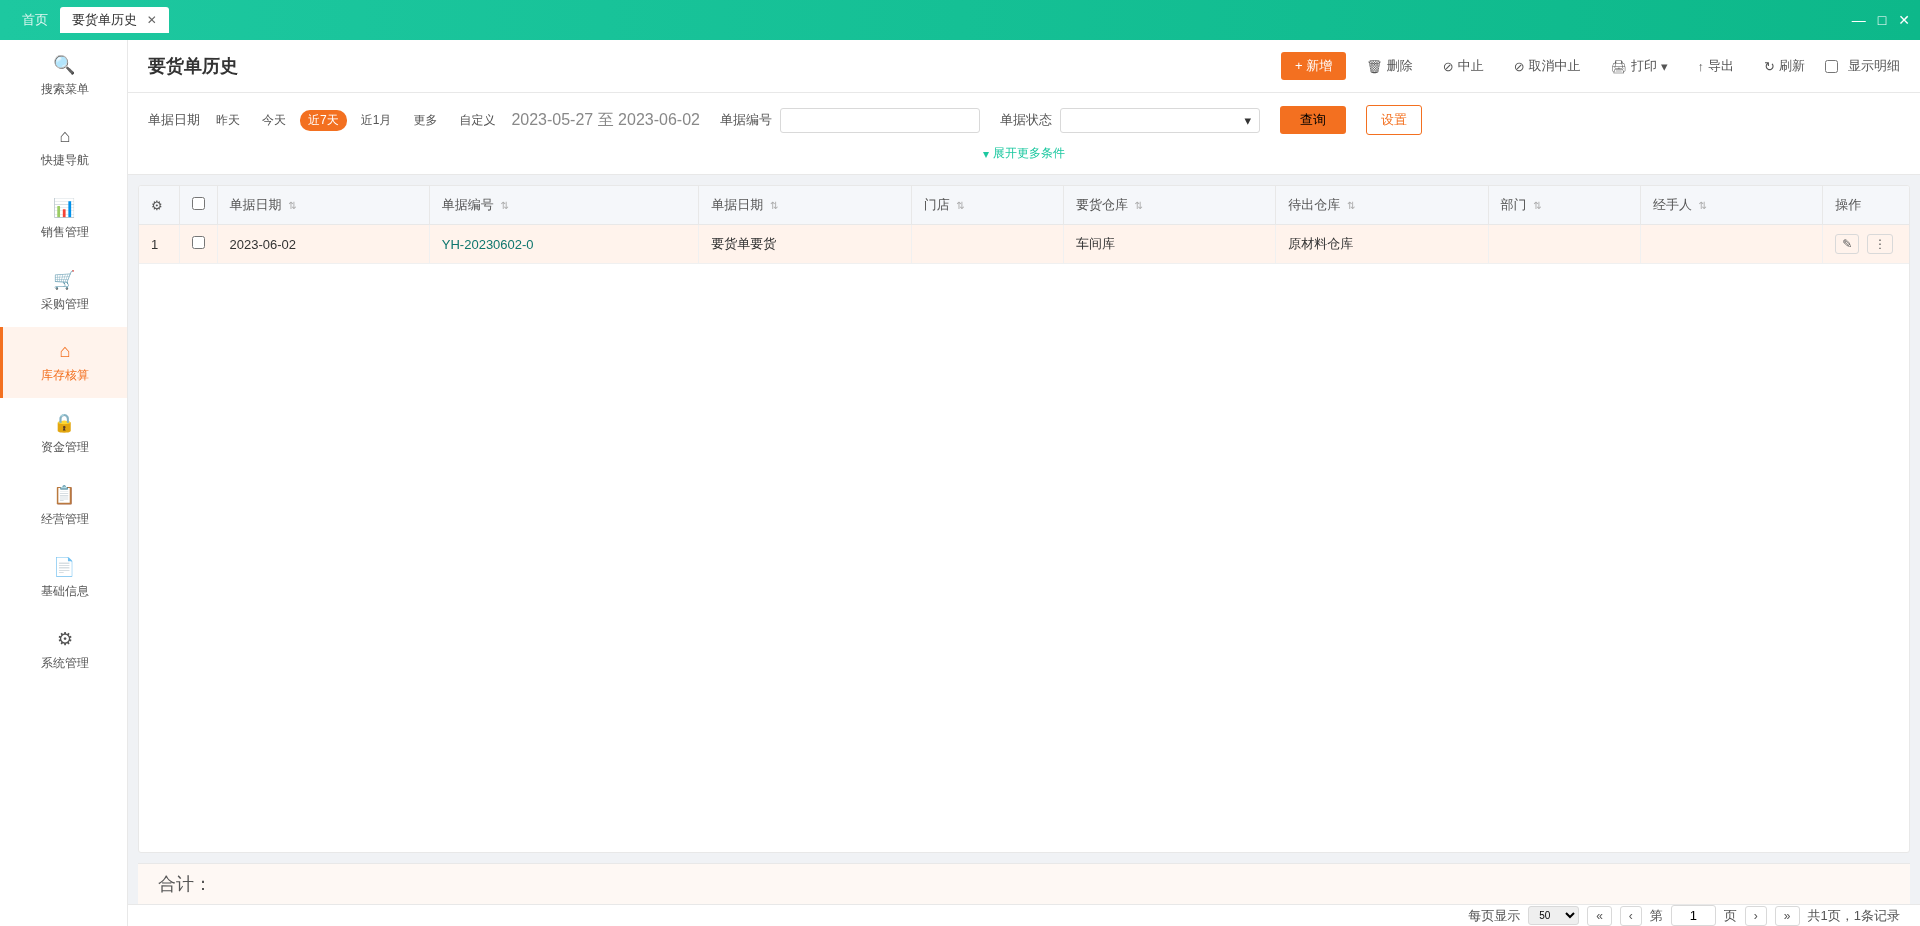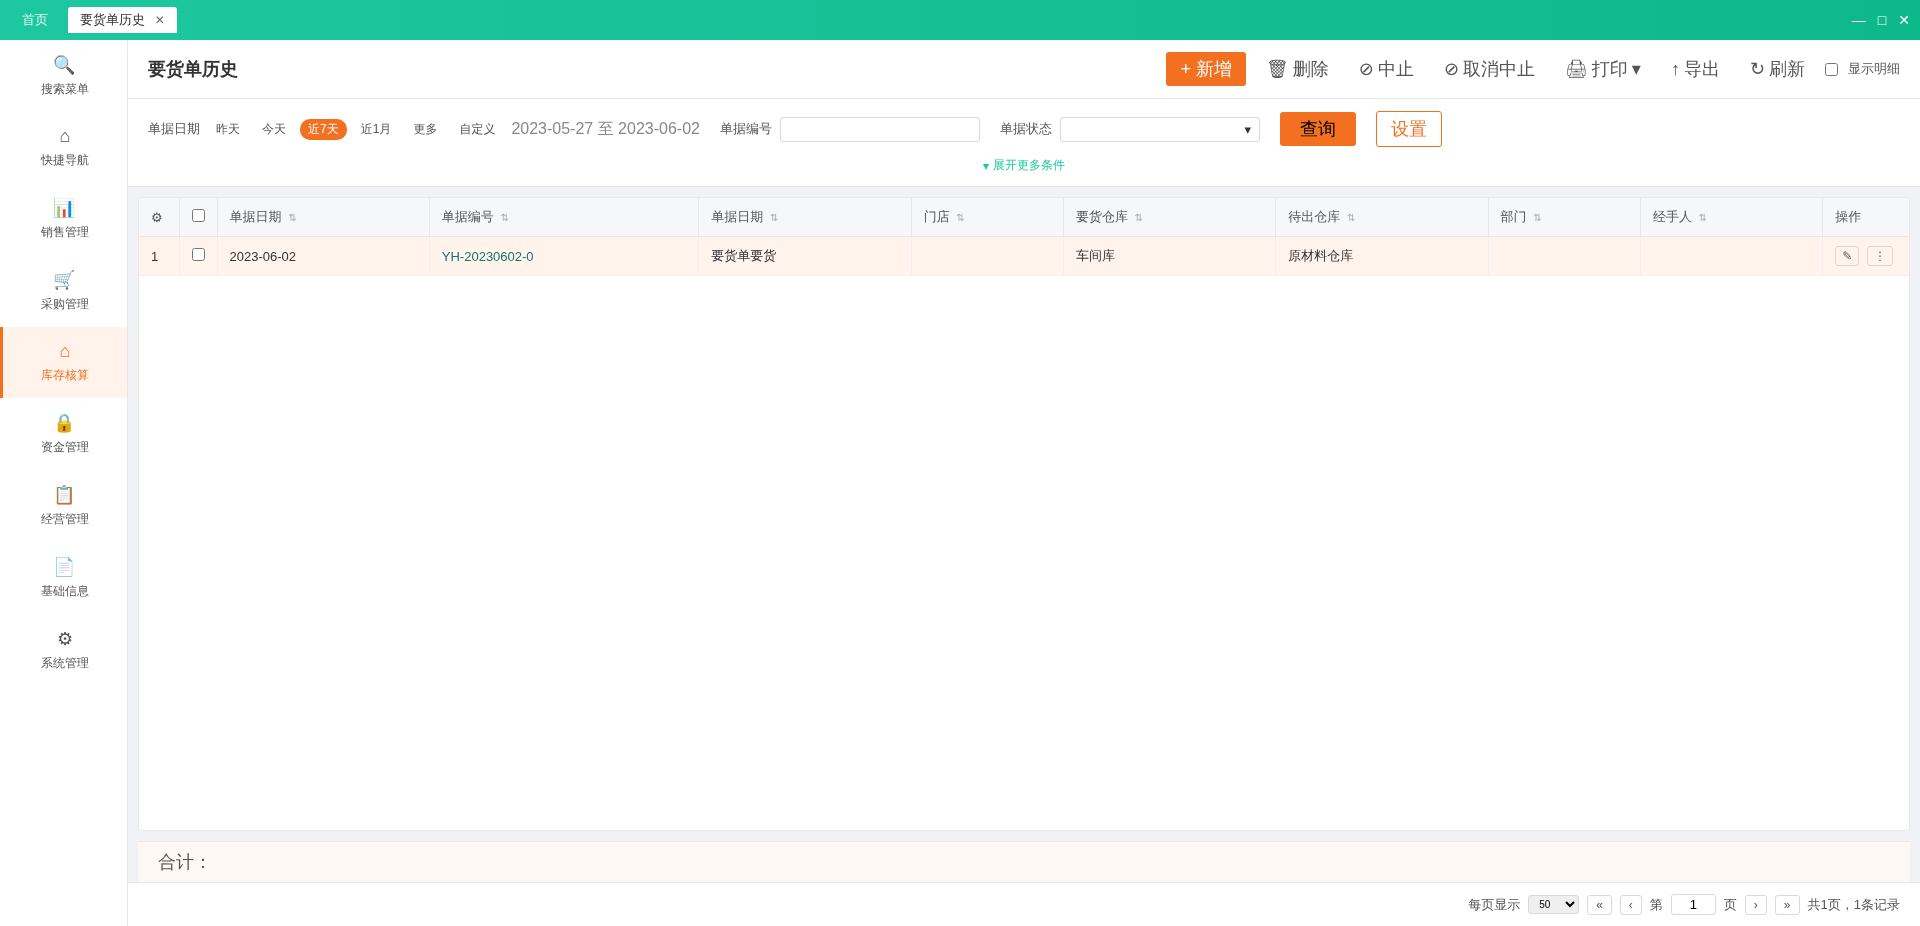--- a/index.html
+++ b/index.html
@@ -12,21 +12,21 @@
       display: flex;
       align-items: center;
       padding: 0 10px;
       color: white;
       flex-shrink: 0;
     }
     .top-bar-tabs {
       display: flex;
       align-items: flex-start;
       flex: 1;
-      gap: 8px;
+      gap: 0;
     }
     .tab-item {
       padding: 4px 12px;
       cursor: pointer;
       font-size: 13px;
       color: rgba(255,255,255,0.85);
       border-radius: 3px 3px 0 0;
     }
     .tab-item.active {
       background: white;
@@ -114,21 +114,21 @@
     }
     .toolbar-btn {
       display: flex;
       align-items: center;
       gap: 4px;
       padding: 5px 10px;
       border: none;
       background: transparent;
       cursor: pointer;
       color: #555;
-      font-size: 18px;
+      font-size: 13px;
       border-radius: 3px;
     }
     .toolbar-btn.primary {
       background: #f37020;
       color: white;
       border: none;
       padding: 5px 14px;
       border-radius: 3px;
     }
     .show-detail-check {
@@ -272,21 +272,21 @@
       border-top: 1px solid #e8e8e8;
       font-size: 18px;
       color: #555;
       flex-shrink: 0;
       margin: 0 10px;
     }
 
     
     .pagination-bar {
       background: white;
-      padding: 11px 20px;
+      padding: 0 20px;
       display: flex;
       align-items: center;
       justify-content: flex-end;
       gap: 8px;
       font-size: 13px;
       color: #555;
       border-top: 1px solid #e8e8e8;
       flex-shrink: 0;
     }
     .pagination-select {

